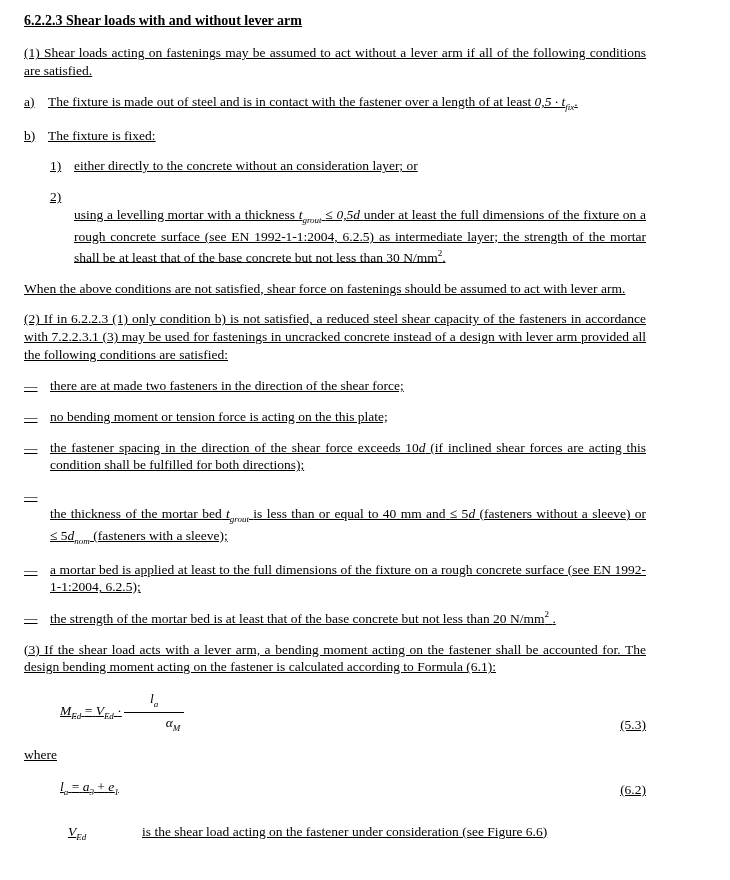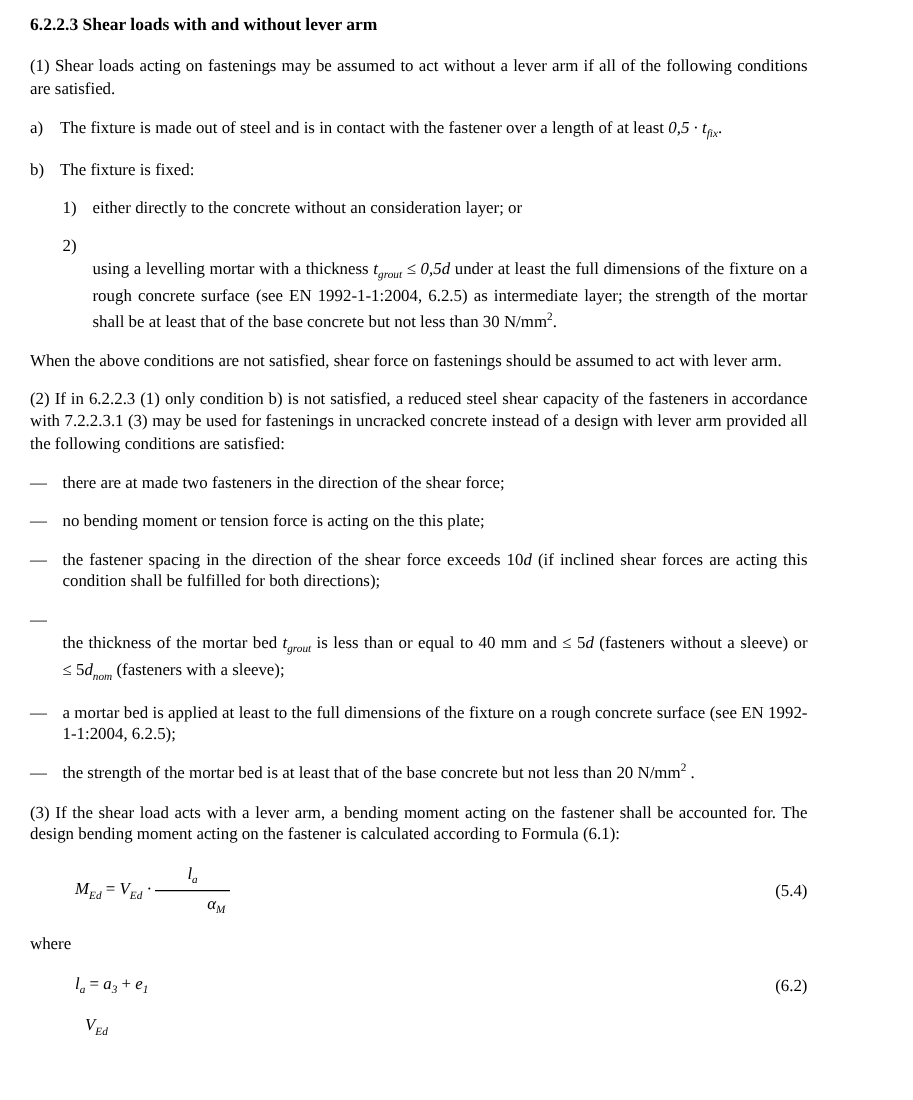--- a/index.html
+++ b/index.html
@@ -15,20 +15,21 @@
     font-size: 13.5px;
     line-height: 1.32;
   }
   .page {
     width: 670px;
     height: 880px;
     box-sizing: border-box;
     padding: 8px 24px 4px 24px;
     position: relative;
     overflow: hidden;
+    text-decoration: underline;
   }
   .heading {
     font-family: "Liberation Serif", serif;
     font-weight: bold;
     font-size: 14px;
     margin: 4px 0 14px 0;
   }
   p.para {
     margin: 0 0 13px 0;
     text-align: justify;
@@ -70,21 +71,21 @@
   .sup {
     font-size: 9px;
     vertical-align: super;
   }
   .math {
     font-style: italic;
     font-family: "Liberation Serif", serif;
   }
   .formula-row {
     display: flex;
-    align-items: flex-start;
+    align-items: flex-end;
     margin: 14px 0 6px 0;
   }
   .formula-body {
     flex: 1 1 auto;
     padding-left: 36px;
   }
   .formula-num {
     flex: 0 0 auto;
     width: 60px;
     text-align: right;
@@ -109,21 +110,21 @@
     display: block;
     padding: 1px 4px 0 4px;
     font-style: italic;
     margin-left: 38px;
   }
   .where {
     margin: 12px 0 10px 0;
   }
   .def-row {
     display: flex;
-    margin: 12px 0 0 0;
+    margin: 24px 0 0 0;
     padding-left: 44px;
     gap: 16px;
   }
   .def-row .sym {
     flex: 0 0 auto;
     width: 58px;
   }
   .def-row .txt {
     flex: 1 1 auto;
   }
@@ -224,33 +225,34 @@
   <div class="formula-row">
     <div class="formula-body">
       <span class="math">M</span><span class="math sub">Ed</span>
       <span>=</span>
       <span class="math">V</span><span class="math sub">Ed</span>
       <span>·</span><span class="frac">
         <span class="num"><span>l</span><span class="sub">a</span></span>
         <span class="den"><span>α</span><span class="sub">M</span></span>
       </span>
     </div>
-    <div class="formula-num">(5.4)</div>
+    <div class="formula-num">(5.3)</div>
   </div>
 
   <div class="where">where</div>
 
   <div class="formula-row">
     <div class="formula-body">
       <span class="math">l</span><span class="math sub">a</span>
       <span>=</span>
       <span class="math">a</span><span class="math sub">3</span>
       <span>+</span>
       <span class="math">e</span><span class="math sub">1</span>
     </div>
     <div class="formula-num nopad">(6.2)</div>
   </div>
 
   <div class="def-row">
     <div class="sym"><span class="math">V</span><span class="math sub">Ed</span></div>
+    <div class="txt">is the shear load acting on the fastener under consideration (see Figure 6.6)</div>
   </div>
 
 </div>
 
 </body></html>

